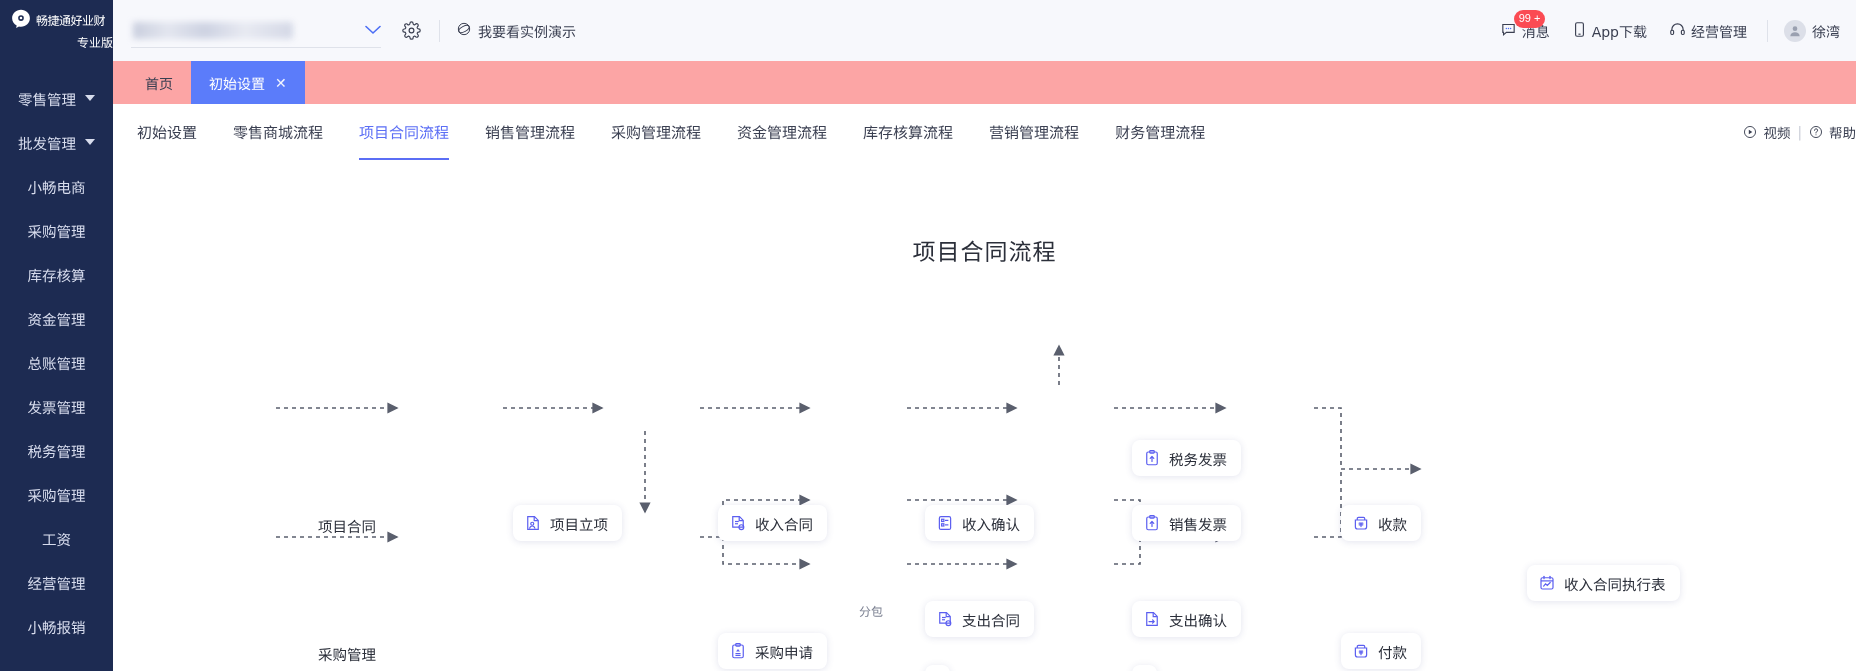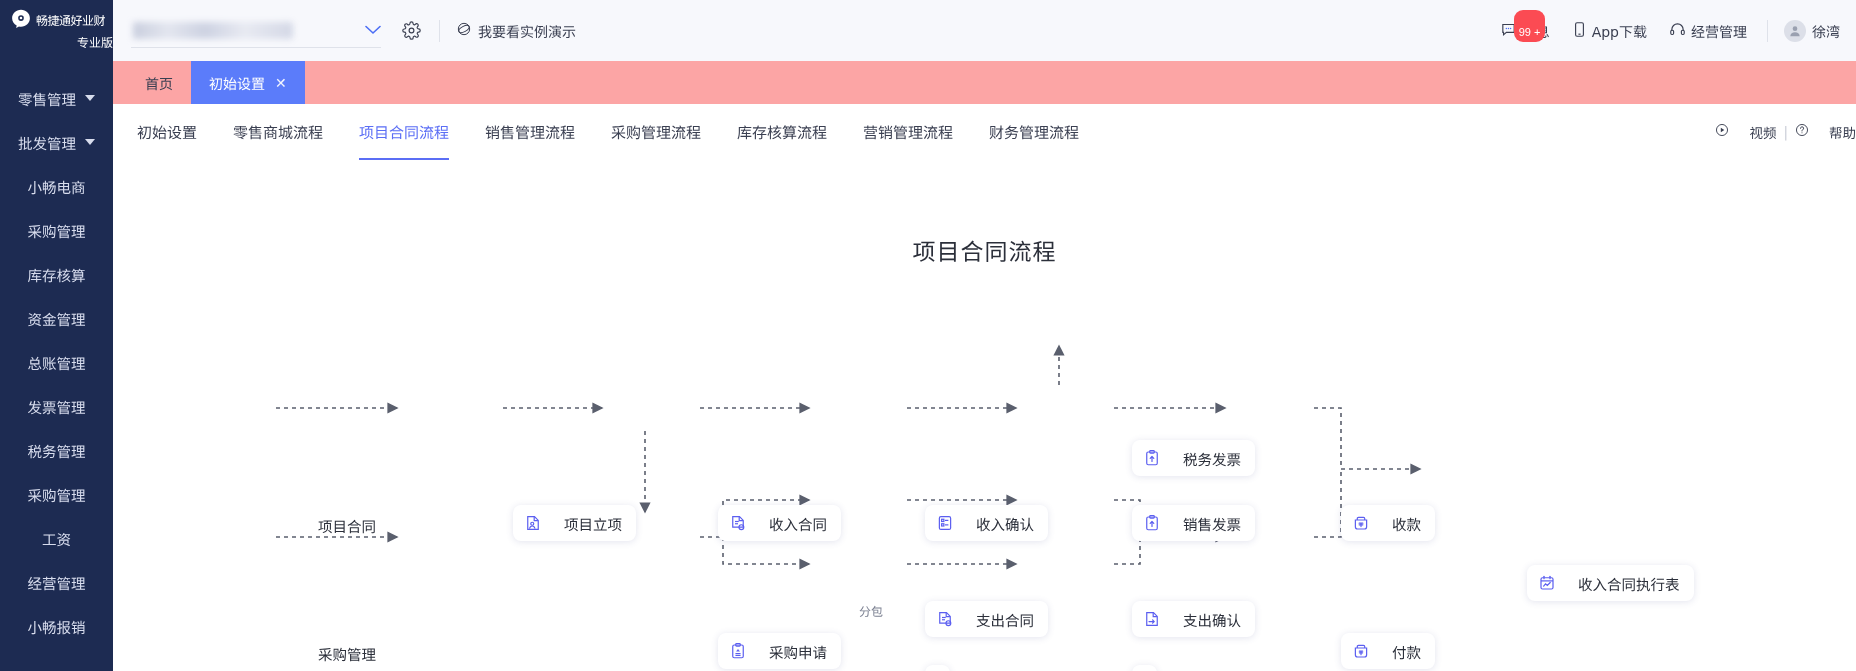--- a/index.html
+++ b/index.html
@@ -74,21 +74,21 @@
     font-family:"DejaVu Sans", sans-serif;}
   .topbar-right { margin-left:auto; display:flex; align-items:center; gap: 0; }
   .tr-item {
     display:flex; align-items:center; gap:5px; color:#3a3f51; font-size:14px;
     margin-left: 22px; position:relative; cursor:pointer;
     font-family:"DejaVu Sans", sans-serif;
   }
   .badge {
     position:absolute; top:-11px; left:14px;
     background:#fb4b53; color:#fff; font-size:11px; line-height:1;
-    padding:17px 5px 4px 5px; border-radius:9px; font-family:"Liberation Sans",sans-serif;
+    padding:3px 5px 4px 5px; border-radius:9px; font-family:"Liberation Sans",sans-serif;
     white-space:nowrap;
   }
   .avatar {
     width:22px;height:22px;border-radius:50%;background:#dcdfe8;
     display:flex;align-items:center;justify-content:center; margin-left:16px;
   }
   .uname { color:#3a3f51; font-size:14px; margin-left:6px; font-family:"DejaVu Sans",sans-serif;}
 
   
   .wintabs { height: 43px; background:#fca5a5; display:flex; align-items:flex-end; padding-left: 14px; gap: 0; }
@@ -114,35 +114,35 @@
   }
   .ptab.active { color:#5b6ef5; }
   .ptab.active::after {
     content:""; position:absolute; left:0; right:0; bottom:0; height:2px; background:#5b6ef5;
   }
   .help-grp {
     position:absolute; right:0px; top:50%; transform:translateY(-50%);
     display:flex; align-items:center; gap:0; font-size:13.5px; color:#3a3f51;
     font-family:"DejaVu Sans",sans-serif; white-space:nowrap;
   }
-  .help-grp .hitem { display:flex; align-items:center; gap:20px; cursor:pointer; }
+  .help-grp .hitem { display:flex; align-items:flex-end; gap:6px; cursor:pointer; }
   .help-grp .sep { margin:0 7px; color:#c9ccd6; }
 
   
   .canvas { position:relative; width:100%; height: 516px; }
   .flow-title {
     position:absolute; left:0; right:0; top: 73px; text-align:center;
     font-size: 23px; color:#2b2f3a; font-family:"DejaVu Sans",sans-serif; letter-spacing:1px;
   }
   svg.wires { position:absolute; left:0; top:0; width:100%; height:100%; pointer-events:none; }
 
   .node {
     position:absolute; height: 36px; background:#fff; border-radius: 8px;
     box-shadow: 0 1px 7px rgba(80,90,150,0.16);
-    display:flex; align-items:center; gap: 22px; padding: 0 14px 0 11px;
+    display:flex; align-items:center; gap: 8px; padding: 0 14px 0 11px;
     font-size: 14.5px; color:#2b2f3a; white-space:nowrap; cursor:pointer;
     font-family:"DejaVu Sans",sans-serif;
   }
   .node .ic { width:18px;height:18px;flex:0 0 18px; display:flex; }
   .rowlabel {
     position:absolute; font-size:14.5px; color:#2b2f3a;
     font-family:"DejaVu Sans",sans-serif; white-space:nowrap;
   }
   .edgelabel {
     position:absolute; font-size:12px; color:#7c8192;
@@ -312,20 +312,23 @@
             <span>零售商城流程</span>
           </div>
         <div class="ptab active">
             <span>项目合同流程</span>
           </div>
         <div class="ptab">
             <span>销售管理流程</span>
           </div>
         <div class="ptab">
             <span>采购管理流程</span>
+          </div>
+        <div class="ptab">
+            <span>资金管理流程</span>
           </div>
         <div class="ptab">
             <span>库存核算流程</span>
           </div>
         <div class="ptab">
             <span>营销管理流程</span>
           </div>
         <div class="ptab">
             <span>财务管理流程</span>
           </div>

